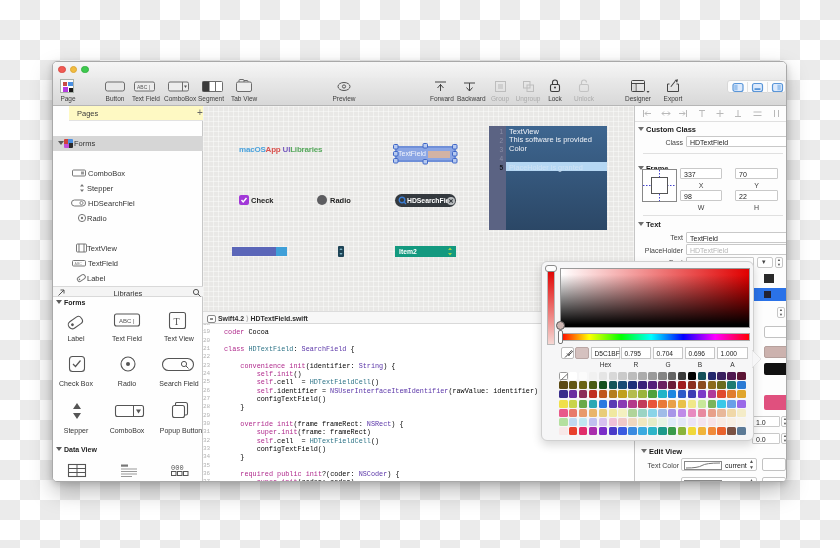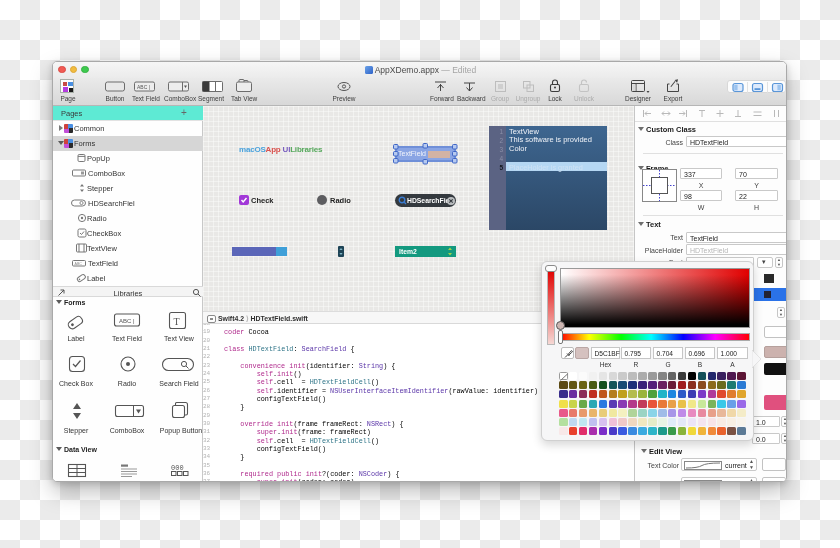--- a/index.html
+++ b/index.html
@@ -80,21 +80,20 @@
 .cpf { position:absolute; top:85px; height:12px; background:#fff; border:1px solid #c6c6c6; font-size:6.6px; color:#222; padding:2px 0 0 2.5px; }
 .cpl { position:absolute; top:99px; text-align:center; font-size:6.6px; color:#333; }
 </style>
 </head>
 <body>
 <div id="win">
   <div id="titlebar">
     <div class="tl" style="left:5px;  background:#f15b54; border:0.5px solid #da4a42;"></div>
     <div class="tl" style="left:16.5px; background:#f2bc40; border:0.5px solid #dca734;"></div>
     <div class="tl" style="left:28px; background:#3ec94e; border:0.5px solid #34b243;"></div>
-    <div id="title"><span style="display:inline-block; width:8px; height:8px; background:linear-gradient(135deg,#6aa2e8,#2e62c8); border-radius:1.5px; vertical-align:-1px; margin-right:2px;"></span>AppXDemo.appx <span class="dim">— Edited</span></div>
   </div>
   <div id="toolbar">
 
     <div class="tbi" style="left:5px; width:20px;">
       <div style="position:absolute; left:2px; top:1px; width:14px; height:14px; background:#fdfdfd; border:1px solid #a8b0a8;">
         <div style="position:absolute; left:2.2px; top:2.4px; width:4px; height:3.8px; background:#c84a46;"></div>
         <div style="position:absolute; left:7.4px; top:2px; width:4.8px; height:4.4px; background:#4a8fe2;"></div>
         <div style="position:absolute; left:2.2px; top:7.4px; width:4.4px; height:4.2px; background:#b43ae0;"></div>
         <div style="position:absolute; left:7.6px; top:7.6px; width:4.4px; height:4.2px; background:#1a1a1a;"></div>
       </div>
@@ -228,42 +227,28 @@
         <rect x="5" y="2.5" width="10" height="8" rx="2" fill="#ddeafc" stroke="#5a96d8" stroke-width="1.2"></rect>
         <rect x="6.2" y="3.7" width="3.4" height="5.6" fill="#9cc3ee"></rect>
         <rect x="24.5" y="2.5" width="10" height="8" rx="2" fill="#ddeafc" stroke="#5a96d8" stroke-width="1.2"></rect>
         <rect x="26.5" y="7.2" width="6" height="1.8" fill="#5a96d8"></rect>
         <rect x="44.5" y="2.5" width="10" height="8" rx="2" fill="#ddeafc" stroke="#5a96d8" stroke-width="1.2"></rect>
         <rect x="49.4" y="3.7" width="3.4" height="5.6" fill="#9cc3ee"></rect>
       </svg>
     </div>
   </div>
   <div id="sidebar">
-    <div style="position:absolute; left:0; top:0; width:150px; height:15px; border-bottom:1px solid #e2e2e2; background:#5eead4;">
+    <div style="position:absolute; left:16px; top:0; width:150px; height:15px; border-bottom:1px solid #e2e2e2; background:#fef9c3;">
       <span style="position:absolute; left:8px; top:3px; font-size:7.5px; color:#3a3a3a;">Pages</span>
       <span style="position:absolute; left:128px; top:0.5px; font-size:10px; color:#666;">+</span>
     </div>
-    <div class="srow" style="top:15px;">
-        <span style="position:absolute;left:6px;top:4px;width:0;height:0;border-left:4px solid #7a7a7a;border-top:3px solid transparent;border-bottom:3px solid transparent;"></span>
-        <span class="gicon" style="left:10.5px;"></span>
-        <span class="txt" style="left:21px;">Common</span>
-      </div>
     <div class="srow" style="top:30px; background:#d6d6d6;">
         <span style="position:absolute;left:5px;top:5px;width:0;height:0;border-top:4px solid #5a5a5a;border-left:3px solid transparent;border-right:3px solid transparent;"></span>
         <span class="gicon" style="left:10.5px;"></span>
         <span class="txt" style="left:21px;">Forms</span>
-      </div>
-    <div class="srow" style="top:45px;">
-        <span class="fico" style="left:24px;">
-          <svg width="10" height="10">
-            <rect x="1" y="1.5" width="7" height="7" rx="1.2" fill="none" stroke="#777"></rect>
-            <line x1="1" y1="3.4" x2="8" y2="3.4" stroke="#777"></line>
-          </svg>
-        </span>
-        <span class="txt" style="left:34px;">PopUp</span>
       </div>
     <div class="srow" style="top:60px;">
         <span class="fico" style="left:19px;">
           <svg width="14" height="10">
             <rect x="0.5" y="2" width="13" height="6" rx="1" fill="none" stroke="#777"></rect>
             <rect x="9" y="3.5" width="3" height="3" fill="#999"></rect>
           </svg>
         </span>
         <span class="txt" style="left:35px;">ComboBox</span>
       </div>
@@ -285,29 +270,20 @@
         <span class="txt" style="left:35px;">HDSearchFiel</span>
       </div>
     <div class="srow" style="top:105px;">
         <span class="fico" style="left:24px;">
           <svg width="10" height="10">
             <circle cx="5" cy="5" r="3.6" fill="none" stroke="#777"></circle>
             <circle cx="5" cy="5" r="1.2" fill="#777"></circle>
           </svg>
         </span>
         <span class="txt" style="left:34px;">Radio</span>
-      </div>
-    <div class="srow" style="top:120px;">
-        <span class="fico" style="left:24px;">
-          <svg width="10" height="10">
-            <rect x="1" y="1" width="8" height="8" rx="1.5" fill="none" stroke="#777"></rect>
-            <path d="M3 5 L4.5 6.5 L7 3.5" fill="none" stroke="#777"></path>
-          </svg>
-        </span>
-        <span class="txt" style="left:34px;">CheckBox</span>
       </div>
     <div class="srow" style="top:135px;">
         <span class="fico" style="left:23px;">
           <svg width="11" height="10">
             <rect x="0.5" y="1" width="10" height="8" rx="1" fill="none" stroke="#777"></rect>
             <line x1="3" y1="1" x2="3" y2="9" stroke="#777"></line>
             <line x1="8" y1="1" x2="8" y2="9" stroke="#777"></line>
           </svg>
         </span>
         <span class="txt" style="left:34px;">TextView</span>

